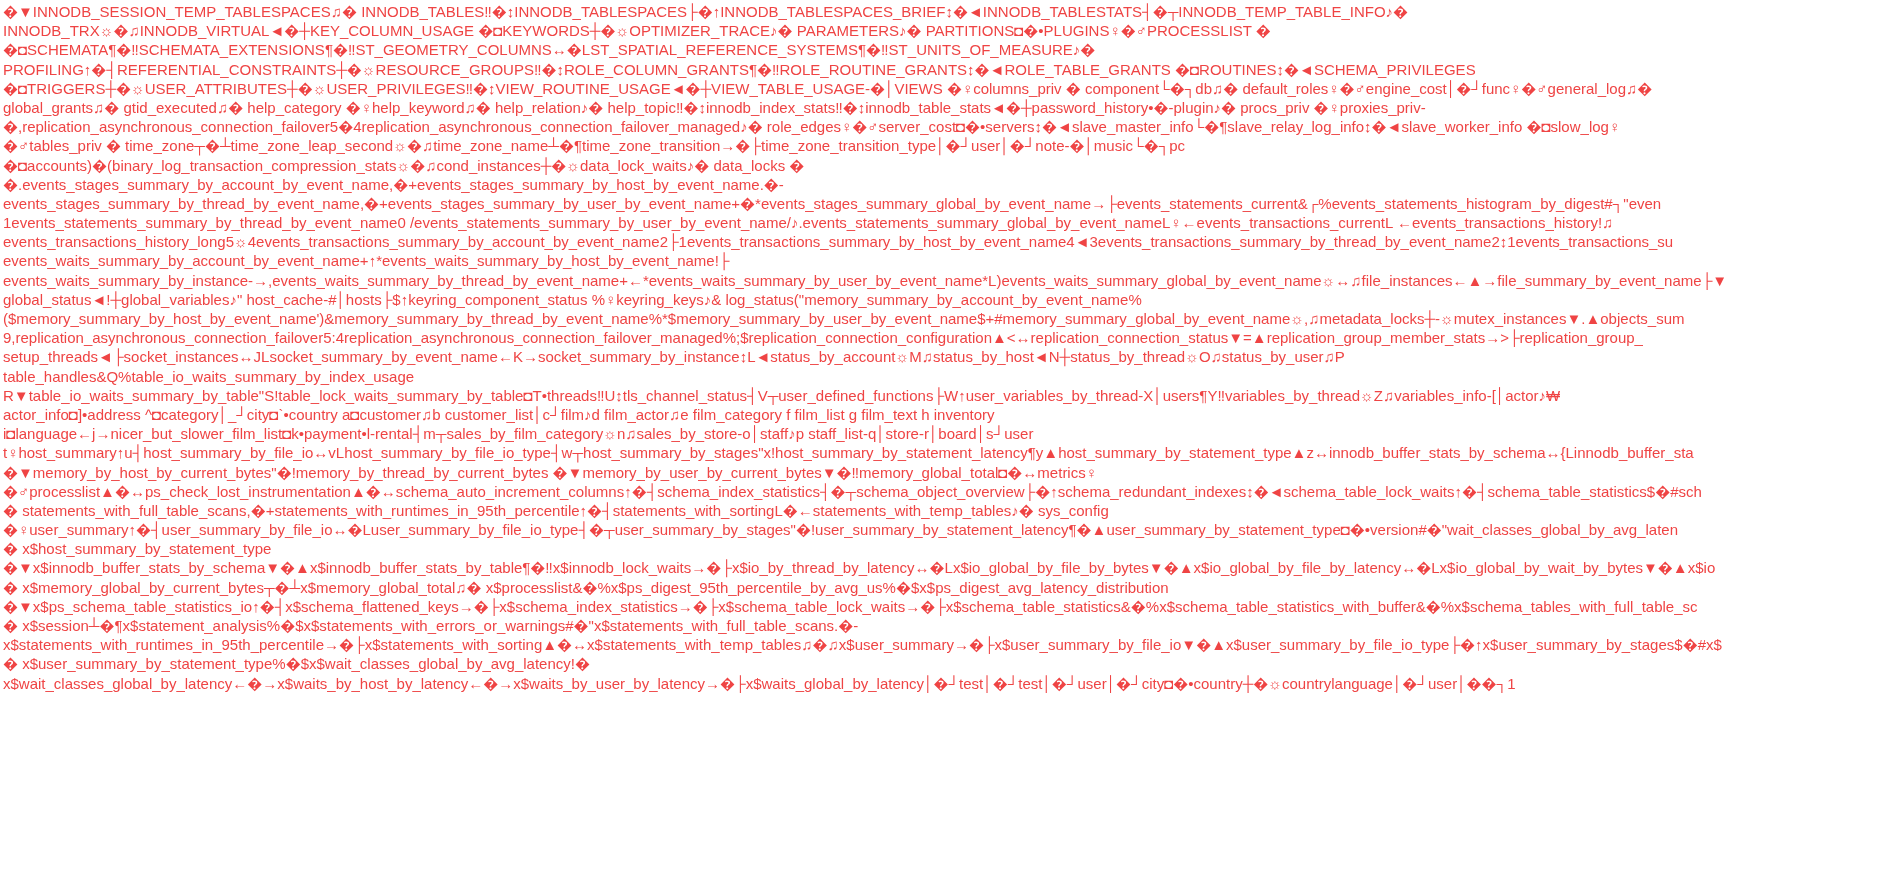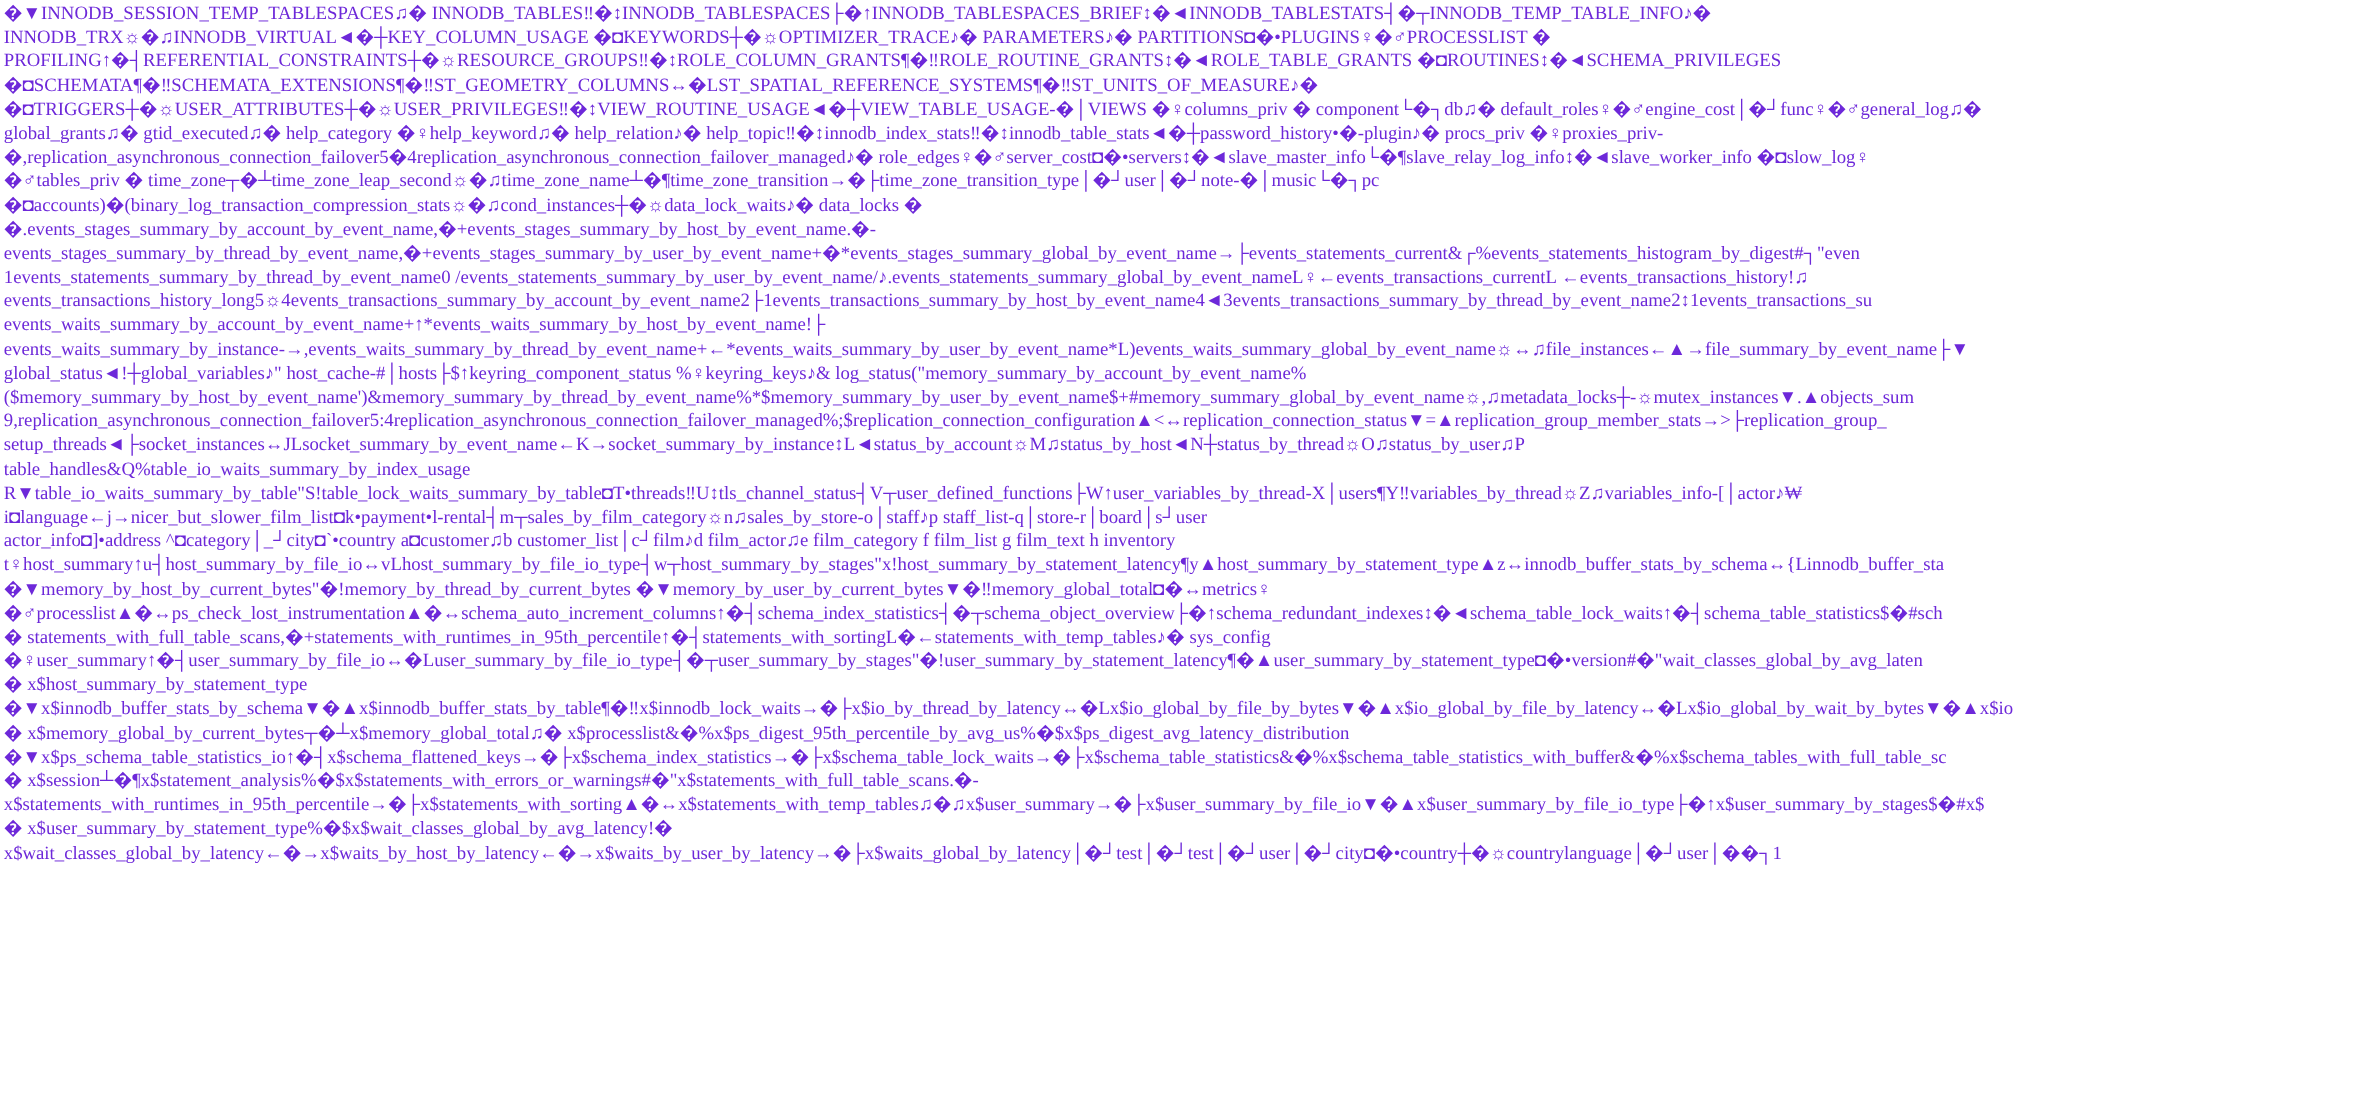--- a/index.html
+++ b/index.html
@@ -13,61 +13,61 @@
   .viewer {
     position: absolute;
     top: 0; left: 0;
     width: 1894px;
     height: 896px;
     background: #ffffff;
     overflow: hidden;
   }
   .content {
     padding: 2px 0 0 3px;
-    font-family: Liberation Serif, serif;
+    font-family: Liberation Sans, sans-serif;
     font-size: 15px;
-    color: #6d28d9;
+    color: #ef4444;
     font-weight: 400;
   }
   .line {
     height: 19.2px;
     line-height: 19.2px;
     white-space: pre;
     overflow: hidden;
     width: 1891px;
   }
 </style>
 </head>
 <body>
 
 <div class="viewer">
   <div class="content">
       <div class="line">�▼INNODB_SESSION_TEMP_TABLESPACES♫� INNODB_TABLES‼�↕INNODB_TABLESPACES├�↑INNODB_TABLESPACES_BRIEF↕�◄INNODB_TABLESTATS┤�┬INNODB_TEMP_TABLE_INFO♪�</div>
       <div class="line">INNODB_TRX☼�♫INNODB_VIRTUAL◄�┼KEY_COLUMN_USAGE �◘KEYWORDS┼�☼OPTIMIZER_TRACE♪� PARAMETERS♪� PARTITIONS◘�•PLUGINS♀�♂PROCESSLIST �</div>
+      <div class="line">�◘SCHEMATA¶�‼SCHEMATA_EXTENSIONS¶�‼ST_GEOMETRY_COLUMNS↔�LST_SPATIAL_REFERENCE_SYSTEMS¶�‼ST_UNITS_OF_MEASURE♪�</div>
       <div class="line">PROFILING↑�┤REFERENTIAL_CONSTRAINTS┼�☼RESOURCE_GROUPS‼�↕ROLE_COLUMN_GRANTS¶�‼ROLE_ROUTINE_GRANTS↕�◄ROLE_TABLE_GRANTS �◘ROUTINES↕�◄SCHEMA_PRIVILEGES</div>
-      <div class="line">�◘SCHEMATA¶�‼SCHEMATA_EXTENSIONS¶�‼ST_GEOMETRY_COLUMNS↔�LST_SPATIAL_REFERENCE_SYSTEMS¶�‼ST_UNITS_OF_MEASURE♪�</div>
       <div class="line">�◘TRIGGERS┼�☼USER_ATTRIBUTES┼�☼USER_PRIVILEGES‼�↕VIEW_ROUTINE_USAGE◄�┼VIEW_TABLE_USAGE-�│VIEWS �♀columns_priv � component└�┐db♫� default_roles♀�♂engine_cost│�┘func♀�♂general_log♫�</div>
       <div class="line">global_grants♫� gtid_executed♫� help_category �♀help_keyword♫� help_relation♪� help_topic‼�↕innodb_index_stats‼�↕innodb_table_stats◄�┼password_history•�-plugin♪� procs_priv �♀proxies_priv-</div>
       <div class="line">�,replication_asynchronous_connection_failover5�4replication_asynchronous_connection_failover_managed♪� role_edges♀�♂server_cost◘�•servers↕�◄slave_master_info└�¶slave_relay_log_info↕�◄slave_worker_info �◘slow_log♀</div>
       <div class="line">�♂tables_priv � time_zone┬�┴time_zone_leap_second☼�♫time_zone_name┴�¶time_zone_transition→�├time_zone_transition_type│�┘user│�┘note-�│music└�┐pc</div>
       <div class="line">�◘accounts)�(binary_log_transaction_compression_stats☼�♫cond_instances┼�☼data_lock_waits♪� data_locks �</div>
       <div class="line">�.events_stages_summary_by_account_by_event_name,�+events_stages_summary_by_host_by_event_name.�-</div>
       <div class="line">events_stages_summary_by_thread_by_event_name,�+events_stages_summary_by_user_by_event_name+�*events_stages_summary_global_by_event_name→├events_statements_current&amp;┌%events_statements_histogram_by_digest#┐"even</div>
       <div class="line">1events_statements_summary_by_thread_by_event_name0 /events_statements_summary_by_user_by_event_name/♪.events_statements_summary_global_by_event_nameL♀←events_transactions_currentL ←events_transactions_history!♫</div>
       <div class="line">events_transactions_history_long5☼4events_transactions_summary_by_account_by_event_name2├1events_transactions_summary_by_host_by_event_name4◄3events_transactions_summary_by_thread_by_event_name2↕1events_transactions_su</div>
       <div class="line">events_waits_summary_by_account_by_event_name+↑*events_waits_summary_by_host_by_event_name!├</div>
       <div class="line">events_waits_summary_by_instance-→,events_waits_summary_by_thread_by_event_name+←*events_waits_summary_by_user_by_event_name*L)events_waits_summary_global_by_event_name☼↔♫file_instances←▲→file_summary_by_event_name├▼</div>
       <div class="line">global_status◄!┼global_variables♪" host_cache-#│hosts├$↑keyring_component_status %♀keyring_keys♪&amp; log_status("memory_summary_by_account_by_event_name%</div>
       <div class="line">($memory_summary_by_host_by_event_name')&amp;memory_summary_by_thread_by_event_name%*$memory_summary_by_user_by_event_name$+#memory_summary_global_by_event_name☼,♫metadata_locks┼-☼mutex_instances▼.▲objects_sum</div>
       <div class="line">9,replication_asynchronous_connection_failover5:4replication_asynchronous_connection_failover_managed%;$replication_connection_configuration▲&lt;↔replication_connection_status▼=▲replication_group_member_stats→&gt;├replication_group_</div>
       <div class="line">setup_threads◄├socket_instances↔JLsocket_summary_by_event_name←K→socket_summary_by_instance↕L◄status_by_account☼M♫status_by_host◄N┼status_by_thread☼O♫status_by_user♫P</div>
       <div class="line">table_handles&amp;Q%table_io_waits_summary_by_index_usage</div>
       <div class="line">R▼table_io_waits_summary_by_table"S!table_lock_waits_summary_by_table◘T•threads‼U↕tls_channel_status┤V┬user_defined_functions├W↑user_variables_by_thread-X│users¶Y‼variables_by_thread☼Z♫variables_info-[│actor♪₩</div>
+      <div class="line">actor_info◘]•address ^◘category│_┘city◘`•country a◘customer♫b customer_list│c┘film♪d film_actor♫e film_category f film_list g film_text h inventory</div>
       <div class="line">i◘language←j→nicer_but_slower_film_list◘k•payment•l-rental┤m┬sales_by_film_category☼n♫sales_by_store-o│staff♪p staff_list-q│store-r│board│s┘user</div>
-      <div class="line">actor_info◘]•address ^◘category│_┘city◘`•country a◘customer♫b customer_list│c┘film♪d film_actor♫e film_category f film_list g film_text h inventory</div>
       <div class="line">t♀host_summary↑u┤host_summary_by_file_io↔vLhost_summary_by_file_io_type┤w┬host_summary_by_stages"x!host_summary_by_statement_latency¶y▲host_summary_by_statement_type▲z↔innodb_buffer_stats_by_schema↔{Linnodb_buffer_sta</div>
       <div class="line">�▼memory_by_host_by_current_bytes"�!memory_by_thread_by_current_bytes �▼memory_by_user_by_current_bytes▼�‼memory_global_total◘�↔metrics♀</div>
       <div class="line">�♂processlist▲�↔ps_check_lost_instrumentation▲�↔schema_auto_increment_columns↑�┤schema_index_statistics┤�┬schema_object_overview├�↑schema_redundant_indexes↕�◄schema_table_lock_waits↑�┤schema_table_statistics$�#sch</div>
       <div class="line">� statements_with_full_table_scans,�+statements_with_runtimes_in_95th_percentile↑�┤statements_with_sortingL�←statements_with_temp_tables♪� sys_config</div>
       <div class="line">�♀user_summary↑�┤user_summary_by_file_io↔�Luser_summary_by_file_io_type┤�┬user_summary_by_stages"�!user_summary_by_statement_latency¶�▲user_summary_by_statement_type◘�•version#�"wait_classes_global_by_avg_laten</div>
       <div class="line">� x$host_summary_by_statement_type</div>
       <div class="line">�▼x$innodb_buffer_stats_by_schema▼�▲x$innodb_buffer_stats_by_table¶�‼x$innodb_lock_waits→�├x$io_by_thread_by_latency↔�Lx$io_global_by_file_by_bytes▼�▲x$io_global_by_file_by_latency↔�Lx$io_global_by_wait_by_bytes▼�▲x$io</div>
       <div class="line">� x$memory_global_by_current_bytes┬�┴x$memory_global_total♫� x$processlist&amp;�%x$ps_digest_95th_percentile_by_avg_us%�$x$ps_digest_avg_latency_distribution</div>
       <div class="line">�▼x$ps_schema_table_statistics_io↑�┤x$schema_flattened_keys→�├x$schema_index_statistics→�├x$schema_table_lock_waits→�├x$schema_table_statistics&amp;�%x$schema_table_statistics_with_buffer&amp;�%x$schema_tables_with_full_table_sc</div>
       <div class="line">� x$session┴�¶x$statement_analysis%�$x$statements_with_errors_or_warnings#�"x$statements_with_full_table_scans.�-</div>

